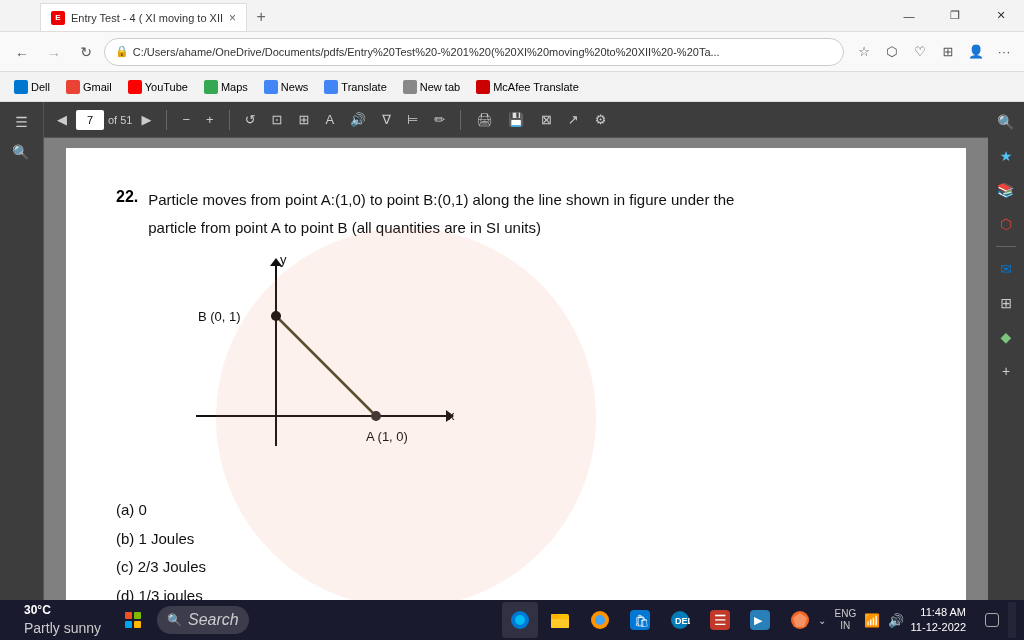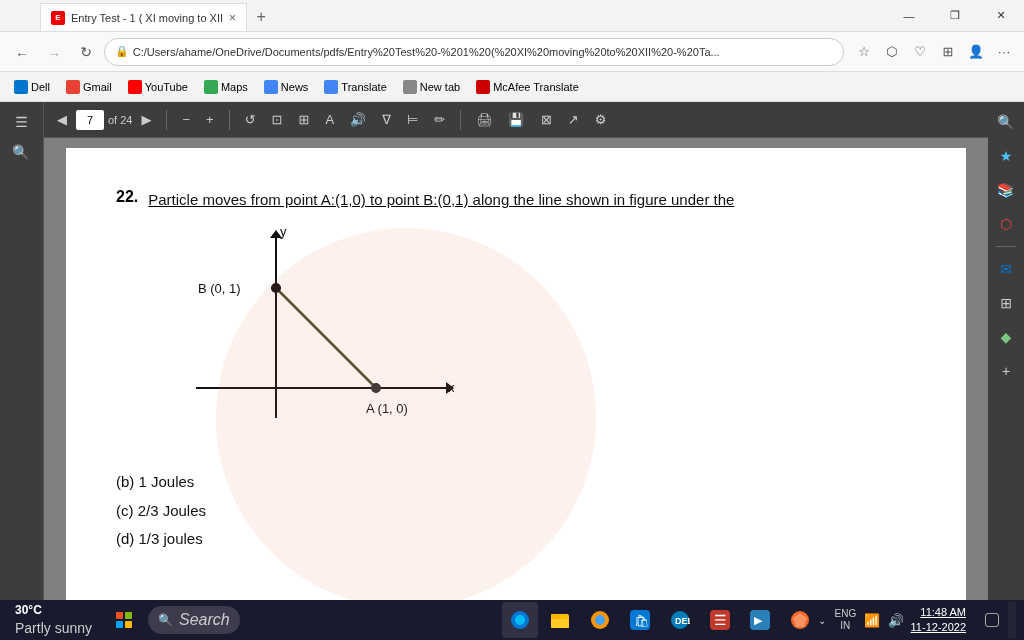--- a/index.html
+++ b/index.html
@@ -171,49 +171,49 @@
     .taskbar {
       position: fixed;
       bottom: 0;
       left: 0;
       width: 1024px;
       height: 40px;
       background: #1a1a2e;
       display: flex;
       align-items: center;
     }
-    .taskbar-left { display:flex;align-items:center;padding-left:7px;gap:6px;flex:1; }
+    .taskbar-left { display:flex;align-items:center;padding-left:16px;gap:6px;flex:1; }
     .weather-info { color:#fff;font-size:10px;line-height:1.3;padding:0 8px; }
     .weather-temp { font-size:12px;font-weight:bold; }
     .start-btn { width:36px;height:36px;display:flex;align-items:center;justify-content:center;cursor:pointer; }
     .search-bar { display:flex;align-items:center;background:rgba(255,255,255,0.15);border-radius:16px;height:28px;padding:0 10px;gap:6px;cursor:pointer; }
     .search-icon { color:#ccc;font-size:12px; }
     .search-label { color:#ccc;font-size:16px;font-style:italic; }
     .taskbar-center { display:flex;align-items:center;gap:4px; }
     .task-app { width:36px;height:36px;display:flex;align-items:center;justify-content:center;border-radius:4px;cursor:pointer; }
     .taskbar-right { display:flex;align-items:center;gap:6px;padding-right:8px; }
     .sys-tray { display:flex;align-items:center;gap:8px;color:#ccc;font-size:11px; }
-    .clock { color:#fff;font-size:11px;text-align:right;line-height:1.4;text-decoration:underline; }
+    .clock { color:#fff;font-size:11px;text-align:right;line-height:1.4; }
 
     
     .win-logo { display:grid;grid-template-columns:1fr 1fr;gap:2px;width:16px;height:16px; }
     .win-sq { background:#4fc3f7; border-radius:1px; }
     .win-sq:nth-child(1){background:#f25022;}
     .win-sq:nth-child(2){background:#7fba00;}
     .win-sq:nth-child(3){background:#00a4ef;}
     .win-sq:nth-child(4){background:#ffb900;}
   </style>
 </head>
 <body>
 
 <div class="title-bar">
   <div class="tab-area">
     <div class="tab">
       <div class="tab-favicon">E</div>
-      <span class="tab-title">Entry Test - 1 ( XI moving to XII</span>
+      <span class="tab-title">Entry Test - 4 ( XI moving to XII</span>
       <span class="tab-close">×</span>
     </div>
     <div class="tab-new">+</div>
   </div>
   <div class="window-controls">
     <div class="win-btn">—</div>
     <div class="win-btn">❐</div>
     <div class="win-btn close">✕</div>
   </div>
 </div>
@@ -277,21 +277,21 @@
     <div class="pdf-tool-btn">☰</div>
     <div class="pdf-tool-btn">🔍</div>
   </div>
 
   <div class="pdf-main">
 
     <div class="pdf-top-toolbar">
       <div class="pdf-nav-group">
         <div class="pdf-tb-btn">◀</div>
         <input class="pdf-page-input" value="7" style="">
-        <span class="pdf-page-sep">of 24</span>
+        <span class="pdf-page-sep">of 51</span>
         <div class="pdf-tb-btn">▶</div>
       </div>
       <div class="pdf-separator"></div>
       <div class="pdf-tb-btn">−</div>
       <div class="pdf-tb-btn">+</div>
       <div class="pdf-separator"></div>
       <div class="pdf-tb-btn">↺</div>
       <div class="pdf-tb-btn">⊡</div>
       <div class="pdf-tb-btn">⊞</div>
       <div class="pdf-tb-btn">A</div>
@@ -308,26 +308,29 @@
     </div>
 
     <div class="pdf-content">
 
       <div style="position:absolute;width:340px;height:340px;border-radius:50%;background:rgba(240,100,80,0.10);top:160px;left:260px;pointer-events:none;"></div>
 
       <div class="pdf-page">
 
         <div style="position:absolute;width:380px;height:380px;border-radius:50%;background:rgba(240,120,80,0.10);top:80px;left:150px;pointer-events:none;"></div>
 
-        <div style="display:flex;align-items:flex-start;margin-bottom:8px;text-decoration:underline;">
+        <div style="display:flex;align-items:flex-start;margin-bottom:8px;">
           <span class="question-num" style="font-size:16px;font-weight:bold;margin-right:10px;flex-shrink:0;">22.</span>
           <div>
             <p class="question-text">
               Particle moves from point A:(1,0) to point B:(0,1) along the line shown in figure under the
             </p>
+            <p class="question-text" style="margin-top:4px;">
+              particle from point A to point B (all quantities are in SI units)
+            </p>
           </div>
         </div>
 
         <div class="graph-container">
           <svg width="280" height="220">
 
             <line x1="100" y1="10" x2="100" y2="190" stroke="#111" stroke-width="2"></line>
 
             <polygon points="94,10 106,10 100,2" fill="#111"></polygon>
 
@@ -348,20 +351,21 @@
 
             <circle cx="100" cy="60" r="5" fill="#111"></circle>
 
             <text x="190" y="185" font-size="13" fill="#111">A (1, 0)</text>
 
             <text x="22" y="65" font-size="13" fill="#111">B (0, 1)</text>
           </svg>
         </div>
 
         <div class="options">
+          <p class="option">(a)  0</p>
           <p class="option">(b)  1 Joules</p>
           <p class="option">(c)  2/3 Joules</p>
           <p class="option">(d)  1/3 joules</p>
         </div>
       </div>
     </div>
   </div>
 
   <div class="right-sidebar">
     <div class="rs-btn active">🔍</div>

